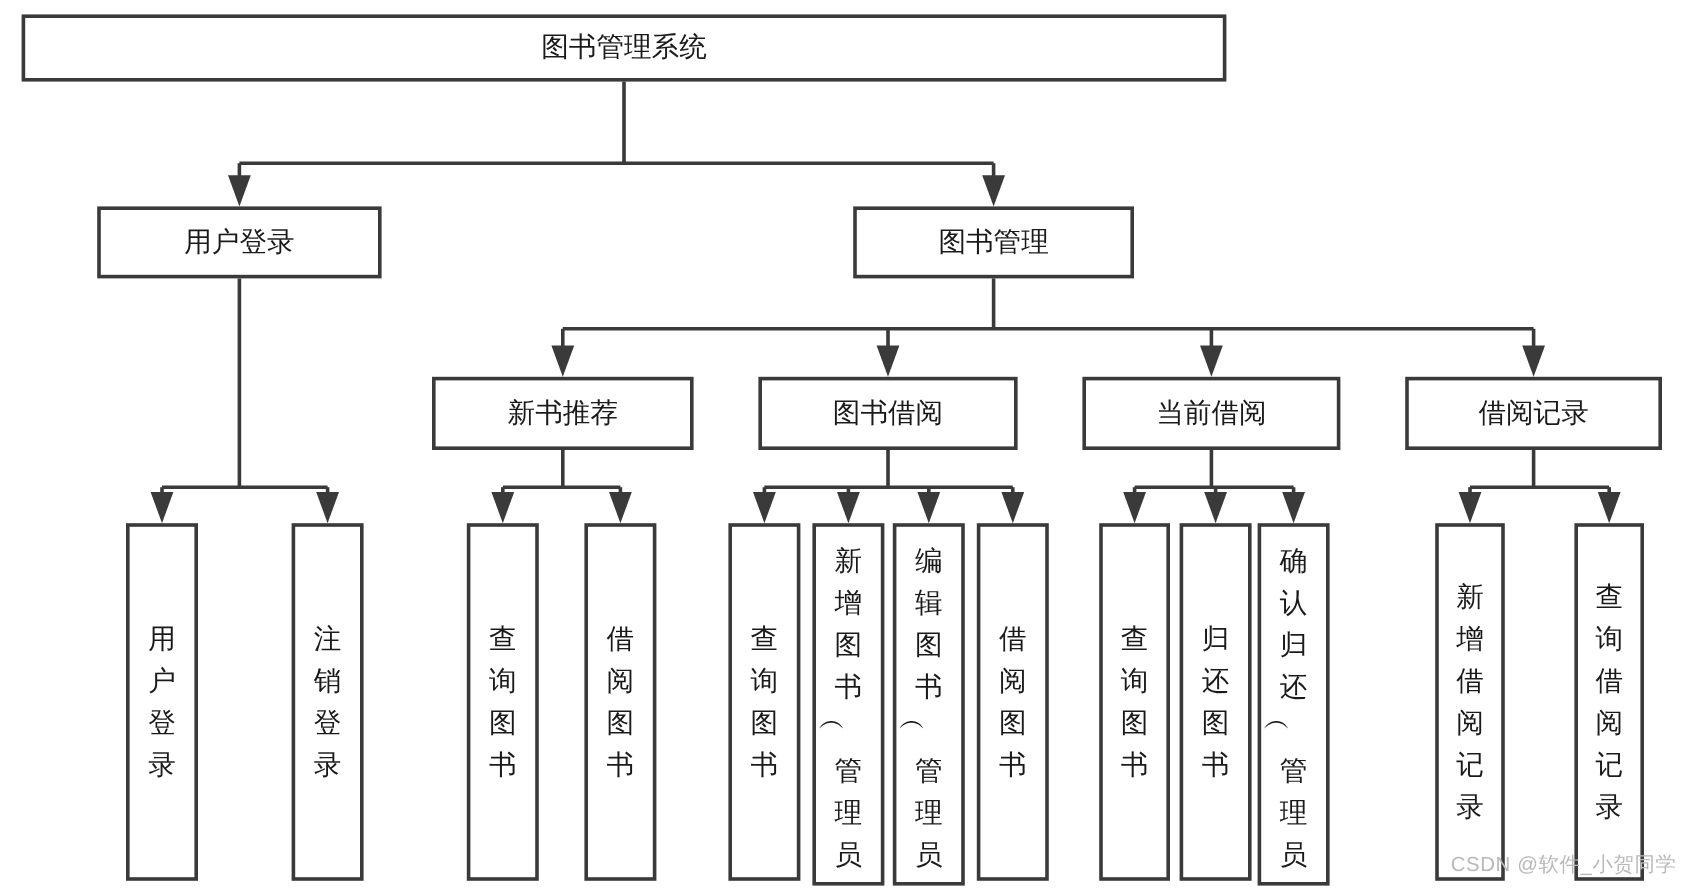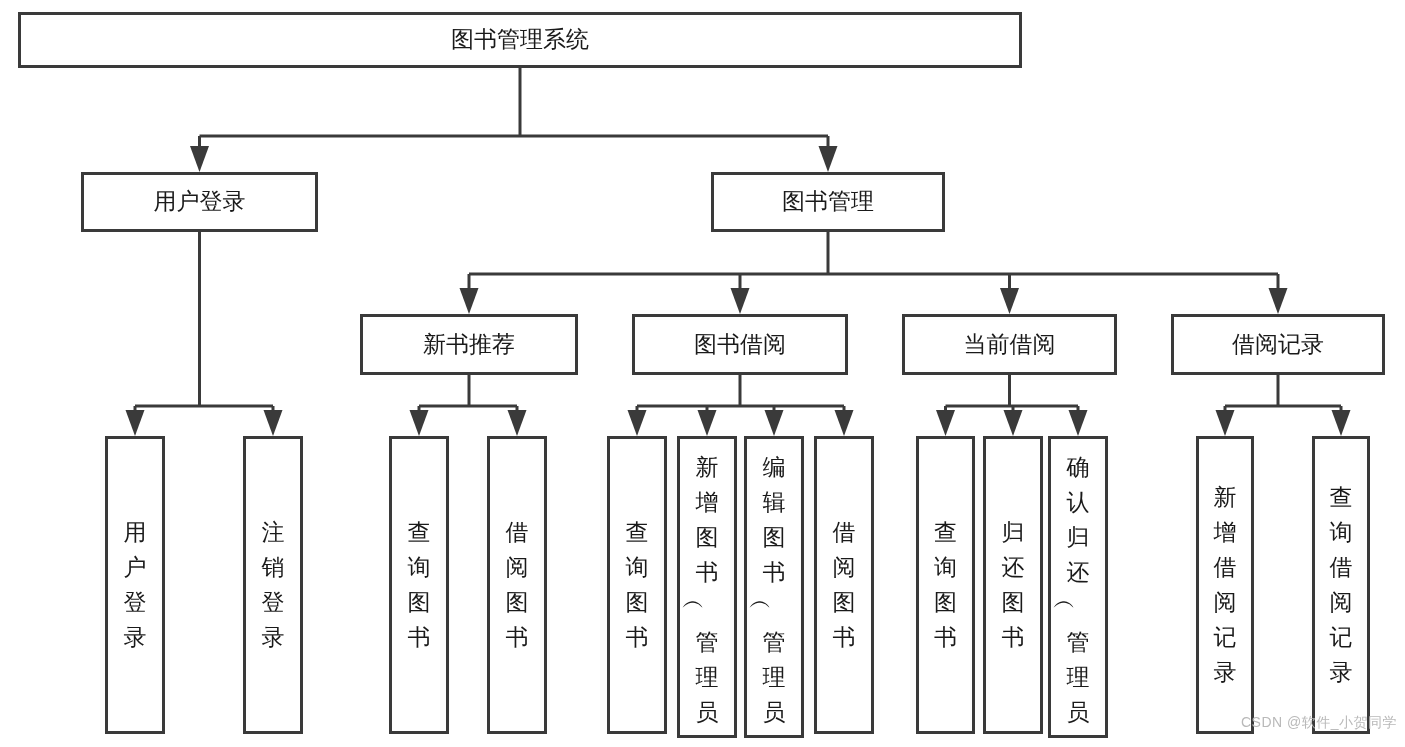--- a/index.html
+++ b/index.html
@@ -52,21 +52,21 @@
     font-family: "Liberation Sans", "DejaVu Sans", sans-serif;
     font-size: 23px;
     fill: #1a1a1a;
     text-anchor: middle;
   }
   .watermark {
     position: absolute;
     right: 8px;
     bottom: 6px;
     font-family: "Liberation Sans", "DejaVu Sans", sans-serif;
-    font-size: 14px;
+    font-size: 17px;
     color: #b9b9b9;
     letter-spacing: 0.5px;
     white-space: nowrap;
     pointer-events: none;
   }
 </style>
 </head>
 <body>
 
 <div id="diagram-root">

